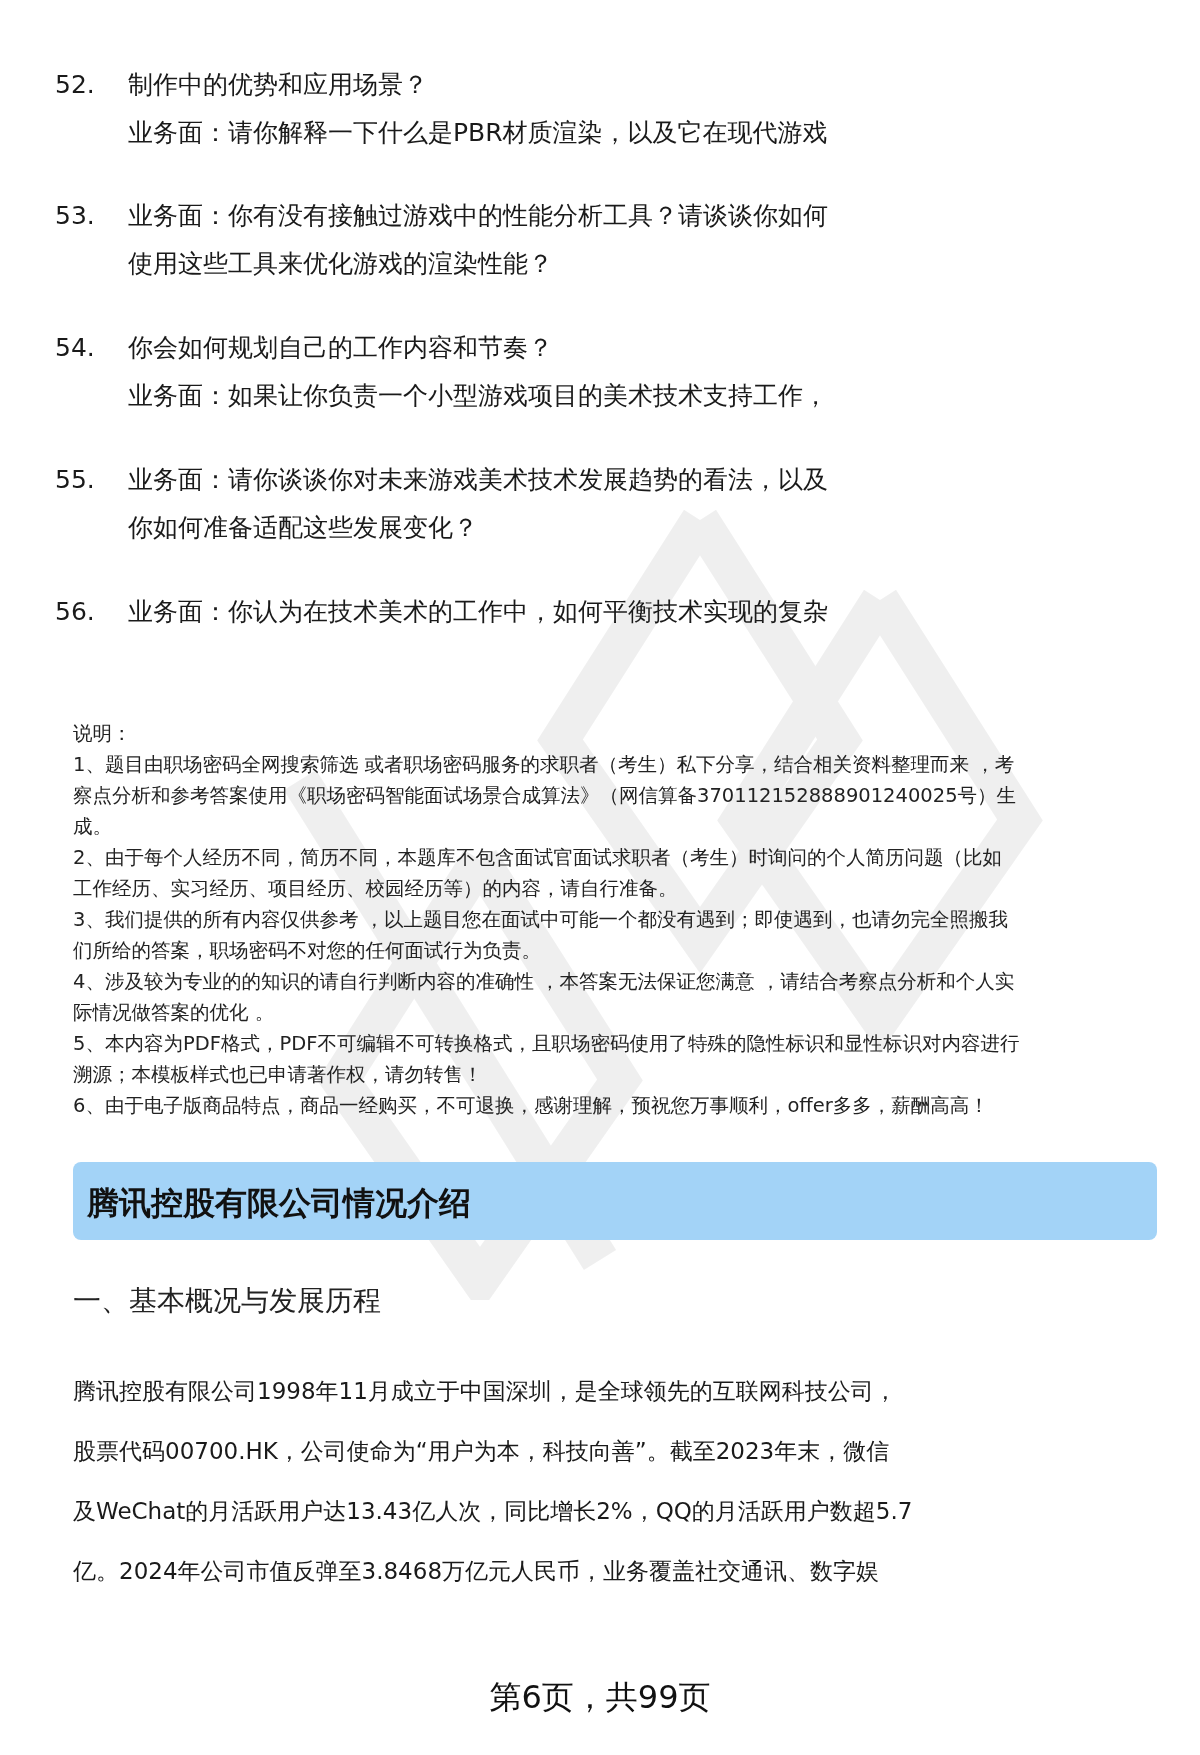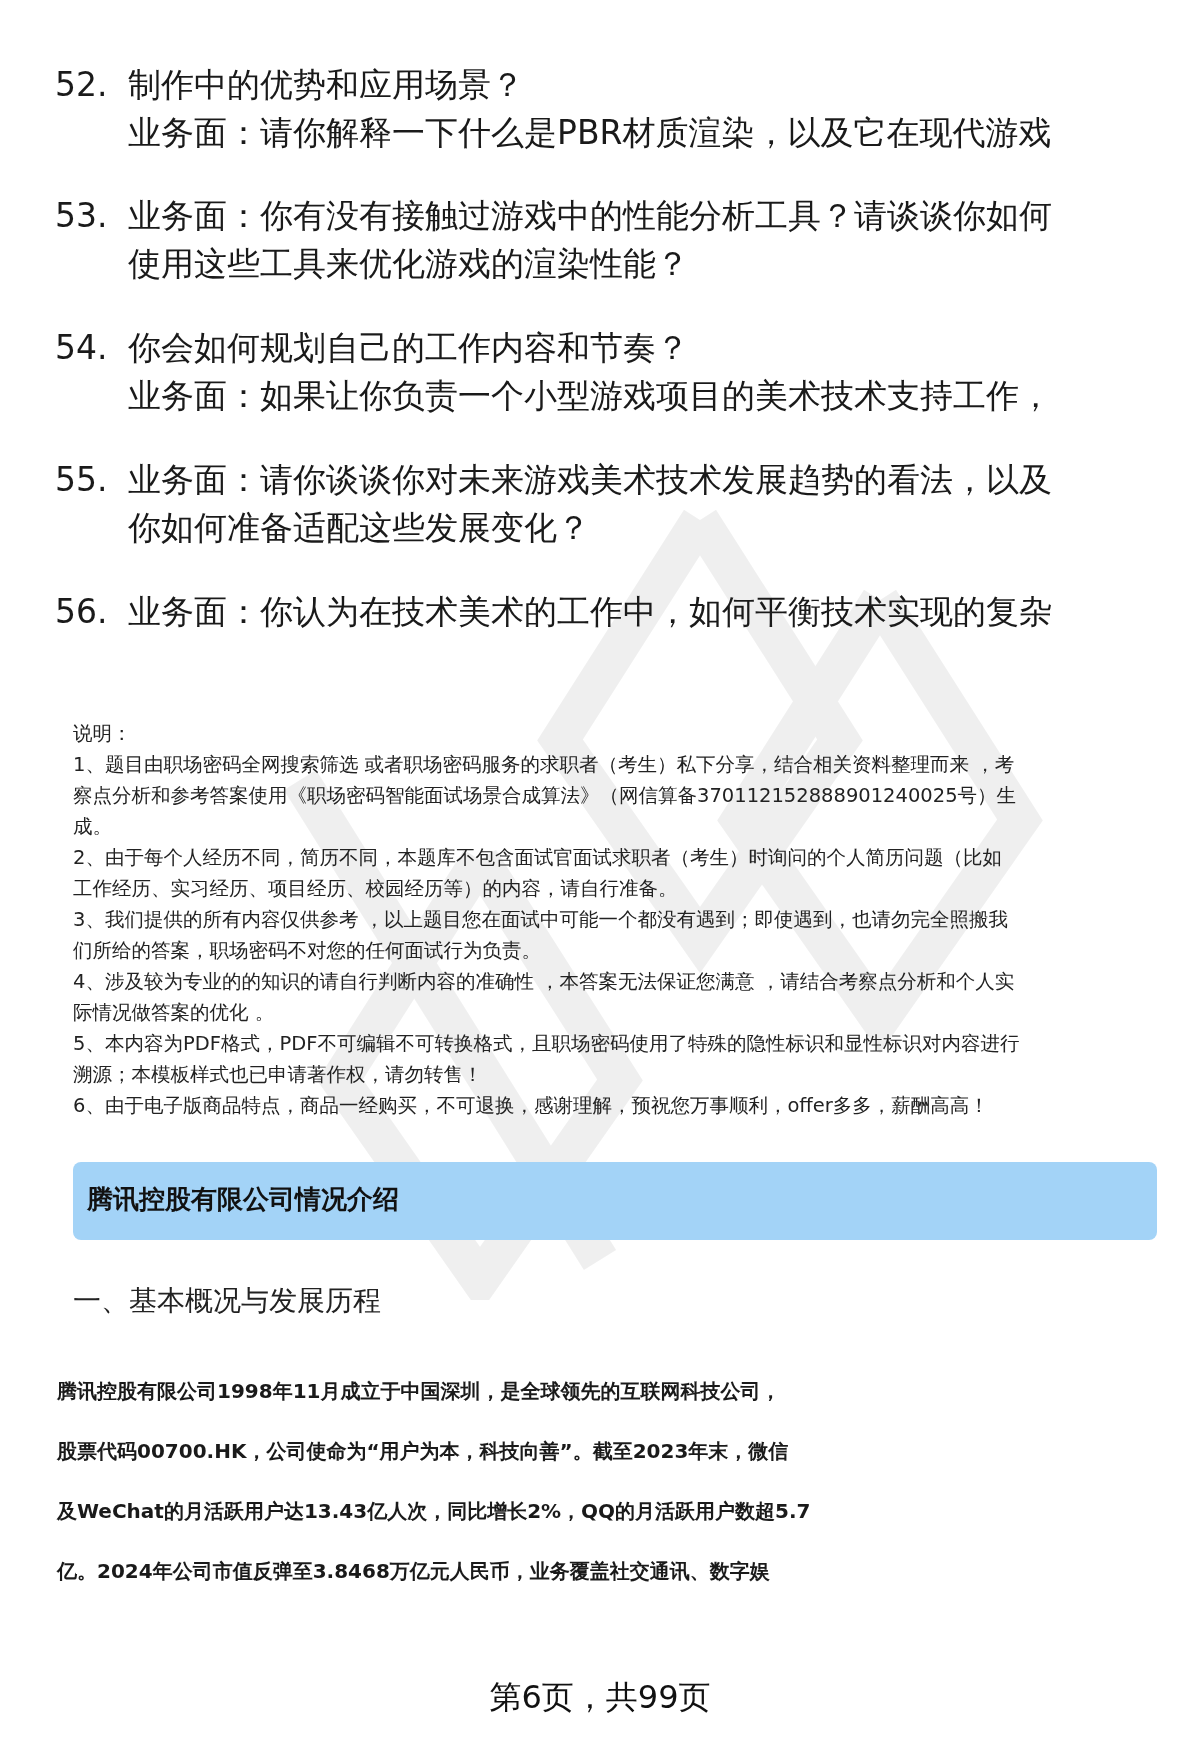--- a/index.html
+++ b/index.html
@@ -1,28 +1,28 @@
 <!DOCTYPE html>
 <html><head>
 <meta charset="utf-8">
 <style>
   html, body { margin:0; padding:0; background:#ffffff; }
   body { width:1200px; height:1755px; position:relative; overflow:hidden;
          font-family:"DejaVu Sans","Liberation Sans",sans-serif; color:#1a1a1a; }
   .watermark { position:absolute; left:180px; top:480px; width:900px; height:820px; pointer-events:none; opacity:0.06; }
-  .q { position:absolute; left:55px; width:1110px; font-size:33px; line-height:48px; }
+  .q { position:absolute; left:55px; width:1110px; font-size:25px; line-height:48px; }
   .q .num { position:absolute; left:0; top:0; width:70px; }
   .q .txt { display:block; margin-left:73px; }
   .notes { position:absolute; left:73px; top:718px; width:1090px; font-size:19.5px; line-height:31px; color:#222; }
   .notes div { margin:0; }
   .hdr { position:absolute; left:73px; top:1162px; width:1084px; height:78px; background:#a3d3f7;
          border-radius:8px; }
-  .hdr span { position:absolute; left:14px; top:20px; font-size:26px; font-weight:bold; color:#111; }
+  .hdr span { position:absolute; left:14px; top:20px; font-size:32px; font-weight:bold; color:#111; }
   .sub { position:absolute; left:73px; top:1282px; font-size:28px; color:#222; }
-  .para { position:absolute; left:57px; top:1361px; width:1090px; font-size:20px; line-height:60px; color:#1a1a1a;font-weight:bold; }
+  .para { position:absolute; left:73px; top:1361px; width:1090px; font-size:23px; line-height:60px; color:#1a1a1a; }
   .para div { white-space:nowrap; }
   .footer { position:absolute; left:0; width:1200px; top:1676px; text-align:center; font-size:32px; color:#111; }
 </style>
 </head>
 <body>
 
 <svg class="watermark" viewBox="0 0 900 820">
   <g fill="none" stroke="#000" stroke-width="38">
     <polyline points="520,40 380,260 520,460 660,260 520,40"></polyline>
     <polyline points="700,120 560,340 700,540 840,340 700,120"></polyline>

